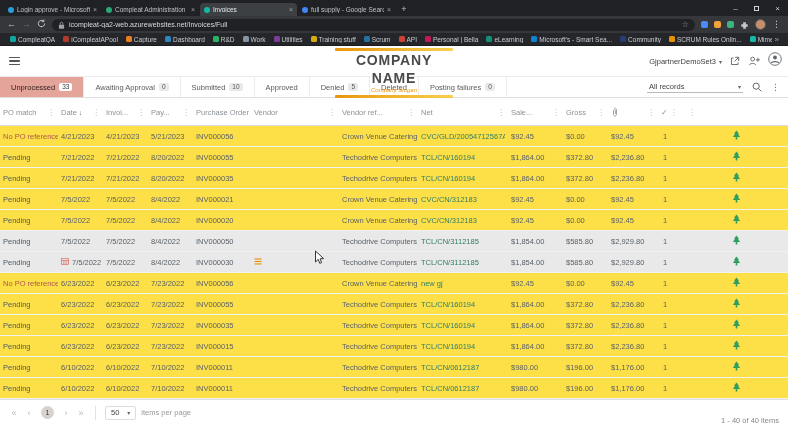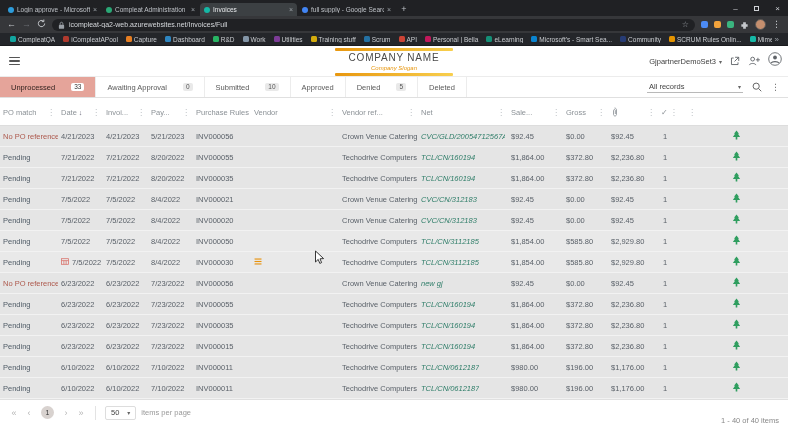--- a/index.html
+++ b/index.html
@@ -35,51 +35,51 @@
   .bm { display: flex; align-items: center; gap: 2px; font-size: 6.5px; padding: 0 4px; white-space: nowrap; flex: none; }
   .bm-ic { width: 6px; height: 6px; border-radius: 1.5px; flex: none; }
   .bm-more { font-size: 8px; color: #9aa0a6; padding: 0 3px; }
 
   
   .app-header { height: 30px; position: relative; background: #fff; }
   .hamburger { position: absolute; left: 9px; top: 11px; width: 11px; height: 8px; display: flex; flex-direction: column; justify-content: space-between; }
   .hamburger span { height: 1.4px; background: #555; border-radius: 1px; }
   .logo { position: absolute; top: 2px; left: 50%; transform: translateX(-50%); text-align: center; width: 118px; }
   .logo-bar { height: 3px; background: linear-gradient(90deg, #e8970f, #f8cf4e); margin: 0 auto 1px; width: 100%; border-radius: 1px; }
-  .logo-name { font-size: 10px; font-weight: 400; letter-spacing: 0.8px; color: #4a4a4a; line-height: 1.25; }
+  .logo-name { font-size: 14px; font-weight: 700; letter-spacing: 0.8px; color: #4a4a4a; line-height: 1.25; }
   .logo-slogan { font-size: 6px; font-style: italic; color: #e8970f; line-height: 1.2; margin-bottom: 1px; }
   .header-right { position: absolute; right: 6px; top: 0; height: 30px; display: flex; align-items: center; gap: 8px; }
   .account { display: flex; align-items: center; gap: 3px; font-size: 7.5px; color: #3f3f3f; }
   .caret { font-size: 6px; color: #666; }
 
   
   .filter-bar { height: 22px; display: flex; align-items: stretch; border-top: 1px solid #ececec; border-bottom: 1px solid #e0e0e0; background: #fff; }
   .ftabs { display: flex; align-items: stretch; }
-  .ftab { display: flex; align-items: center; gap: 16px; padding: 0 11px; font-size: 7.5px; color: #5a5a5a; border-right: 1px solid #ececec; white-space: nowrap; }
+  .ftab { display: flex; align-items: center; gap: 4px; padding: 0 11px; font-size: 7.5px; color: #5a5a5a; border-right: 1px solid #ececec; white-space: nowrap; }
   .ftab.active { background: #e5a49a; color: #33231f; }
   .fbadge { background: #e9e9e9; color: #555; border-radius: 2px; font-size: 6.5px; padding: 1px 3px; line-height: 1; }
   .ftab.active .fbadge { background: #fff; color: #333; }
   .filter-right { margin-left: auto; display: flex; align-items: center; gap: 9px; padding: 0 8px; }
   .records-dd { display: flex; align-items: center; justify-content: space-between; width: 96px; border-bottom: 1px solid #b9b9b9; font-size: 7.5px; color: #444; padding: 1px 2px; }
   .kebab { color: #777; font-size: 9px; }
 
   
   .grid-cols { display: grid; grid-template-columns: 58px 45px 45px 45px 58px 88px 79px 90px 55px 45px 50px 20px 24px 1fr; }
   .grid-head { height: 26px; align-items: center; border-bottom: 1px solid #ddd; color: #8b9196; font-size: 7.5px; margin-top: 2px; background: #fff; }
   .hcell { display: flex; align-items: center; padding: 0 3px; overflow: hidden; white-space: nowrap; gap: 2px; height: 100%; }
   .kebab-h { margin-left: auto; color: #b9bec2; font-size: 8px; }
   .grid-head .hcell:last-child { padding-right: 6px; }
   .sort-ind { color: #667; font-size: 7px; }
 
-  .grid-row { height: 21px; align-items: center; border-bottom: 1px solid #f2f2f2; font-size: 7.5px; color: #5a6169; background: #e5e5e5; }
+  .grid-row { height: 21px; align-items: center; border-bottom: 1px solid #f2f2f2; font-size: 7.5px; color: #5a6169; background: #fde047; }
   .grid-row.selected { background: #e9e9e9; }
   .cell { padding: 0 3px; overflow: hidden; white-space: nowrap; display: flex; align-items: center; gap: 3px; height: 100%; }
   .c-pomatch .txt { color: #4f5b66; }
   .c-pomatch.nopo .txt { color: #ad584c; }
-  .vref-link { color: #2e7d68; text-decoration: none; overflow: hidden; white-space: nowrap; font-style: italic; }
+  .vref-link { color: #2e7d68; text-decoration: none; overflow: hidden; white-space: nowrap; }
   .c-attach { padding-left: 5px; }
   .c-tree { padding-left: 30px; }
 
   
   .pager { height: 26px; border-top: 1px solid #e0e0e0; display: flex; align-items: center; gap: 5px; padding: 0 9px; font-size: 7.5px; color: #888; background: #fff; }
   .pg-btn { color: #b5b5b5; font-size: 9px; width: 10px; text-align: center; }
   .pg-current { width: 13px; height: 13px; border-radius: 50%; background: #d8d2cf; color: #333; display: flex; align-items: center; justify-content: center; font-size: 7px; margin: 0 2px; }
   .pg-sep { width: 1px; height: 14px; background: #e3e3e3; margin: 0 4px; }
   .pg-size { display: flex; align-items: center; gap: 8px; border: 1px solid #ddd; border-radius: 2px; padding: 1.5px 5px; color: #444; }
   .pg-label { color: #999; }
@@ -287,20 +287,24 @@
 
   </div>
         <div class="ftab">
     <span class="ftab-label">Denied</span>
     <span class="fbadge">5</span>
   </div>
         <div class="ftab">
     <span class="ftab-label">Deleted</span>
 
   </div>
+        <div class="ftab">
+    <span class="ftab-label">Posting failures</span>
+    <span class="fbadge">0</span>
+  </div>
       </div>
     <div class="filter-right">
       <div class="records-dd">
         <span>All records</span>
         <span class="caret">▾</span>
       </div>
       <span>
         <svg width="10" height="10" viewBox="0 0 11 11">
             <circle cx="4.6" cy="4.6" r="3.4" fill="none" stroke="#666" stroke-width="1.1"></circle>
             <line x1="7.2" y1="7.2" x2="10.2" y2="10.2" stroke="#666" stroke-width="1.1"></line>
@@ -326,21 +330,21 @@
     <span class="h-label">Invoi...</span>
 
     <span class="kebab-h">⋮</span>
   </div>
         <div class="hcell">
     <span class="h-label">Pay...</span>
 
     <span class="kebab-h">⋮</span>
   </div>
         <div class="hcell">
-    <span class="h-label">Purchase Rules</span>
+    <span class="h-label">Purchase Order</span>
 
     <span class="kebab-h">⋮</span>
   </div>
         <div class="hcell">
     <span class="h-label">Vendor</span>
 
     <span class="kebab-h">⋮</span>
   </div>
         <div class="hcell">
     <span class="h-label">Vendor ref...</span>

